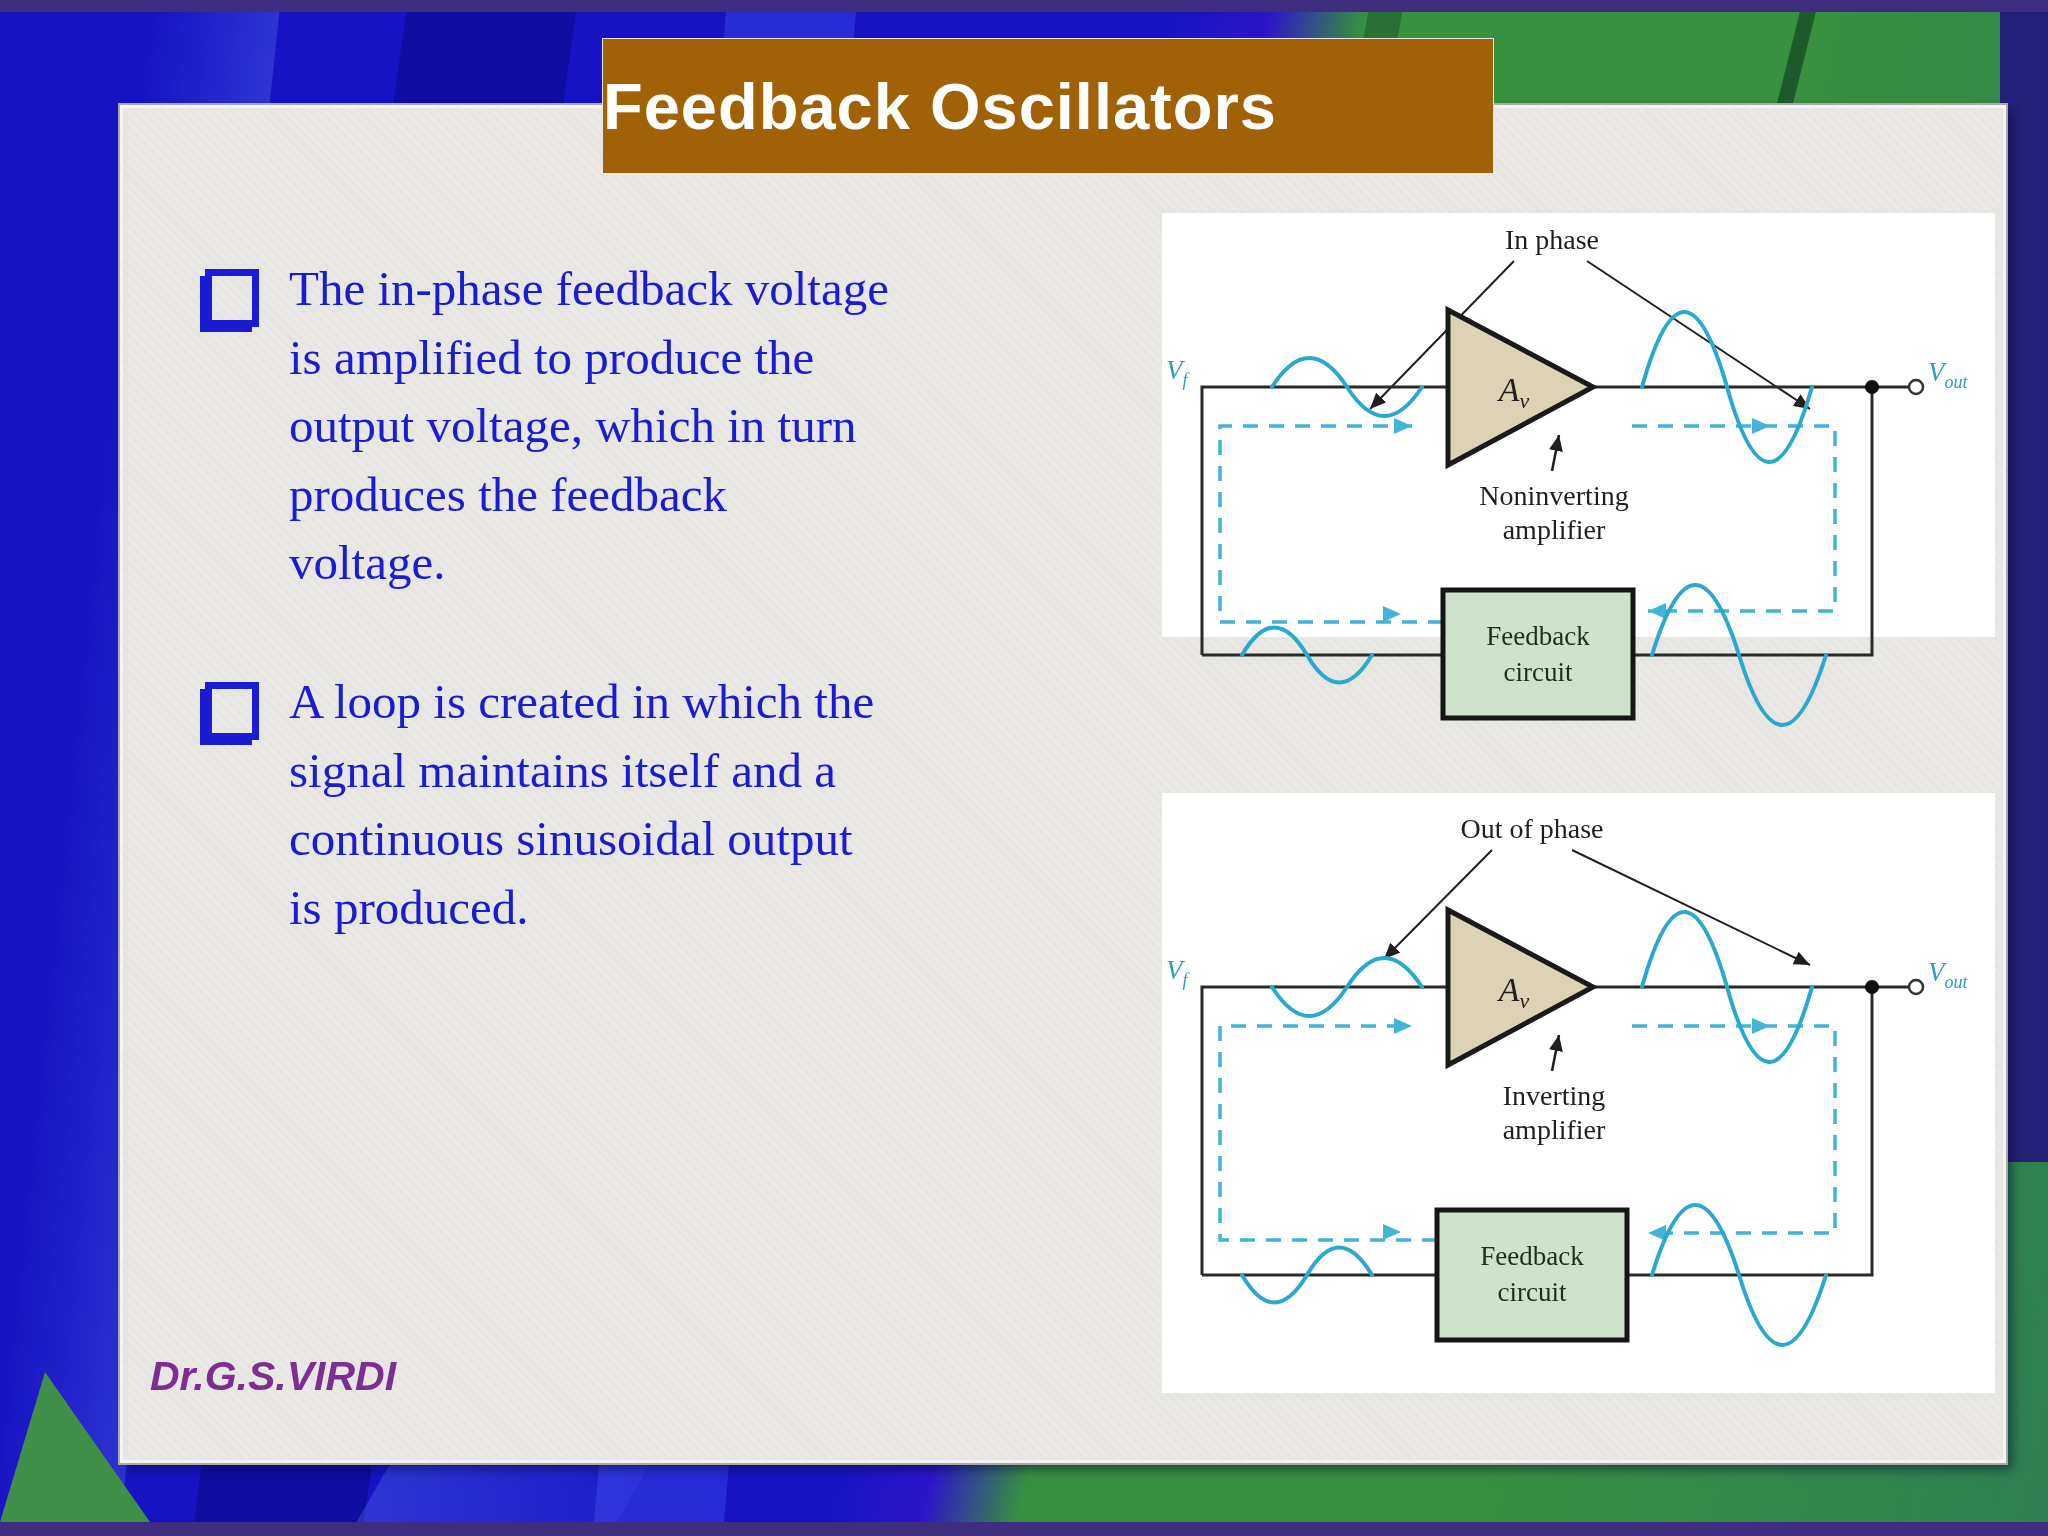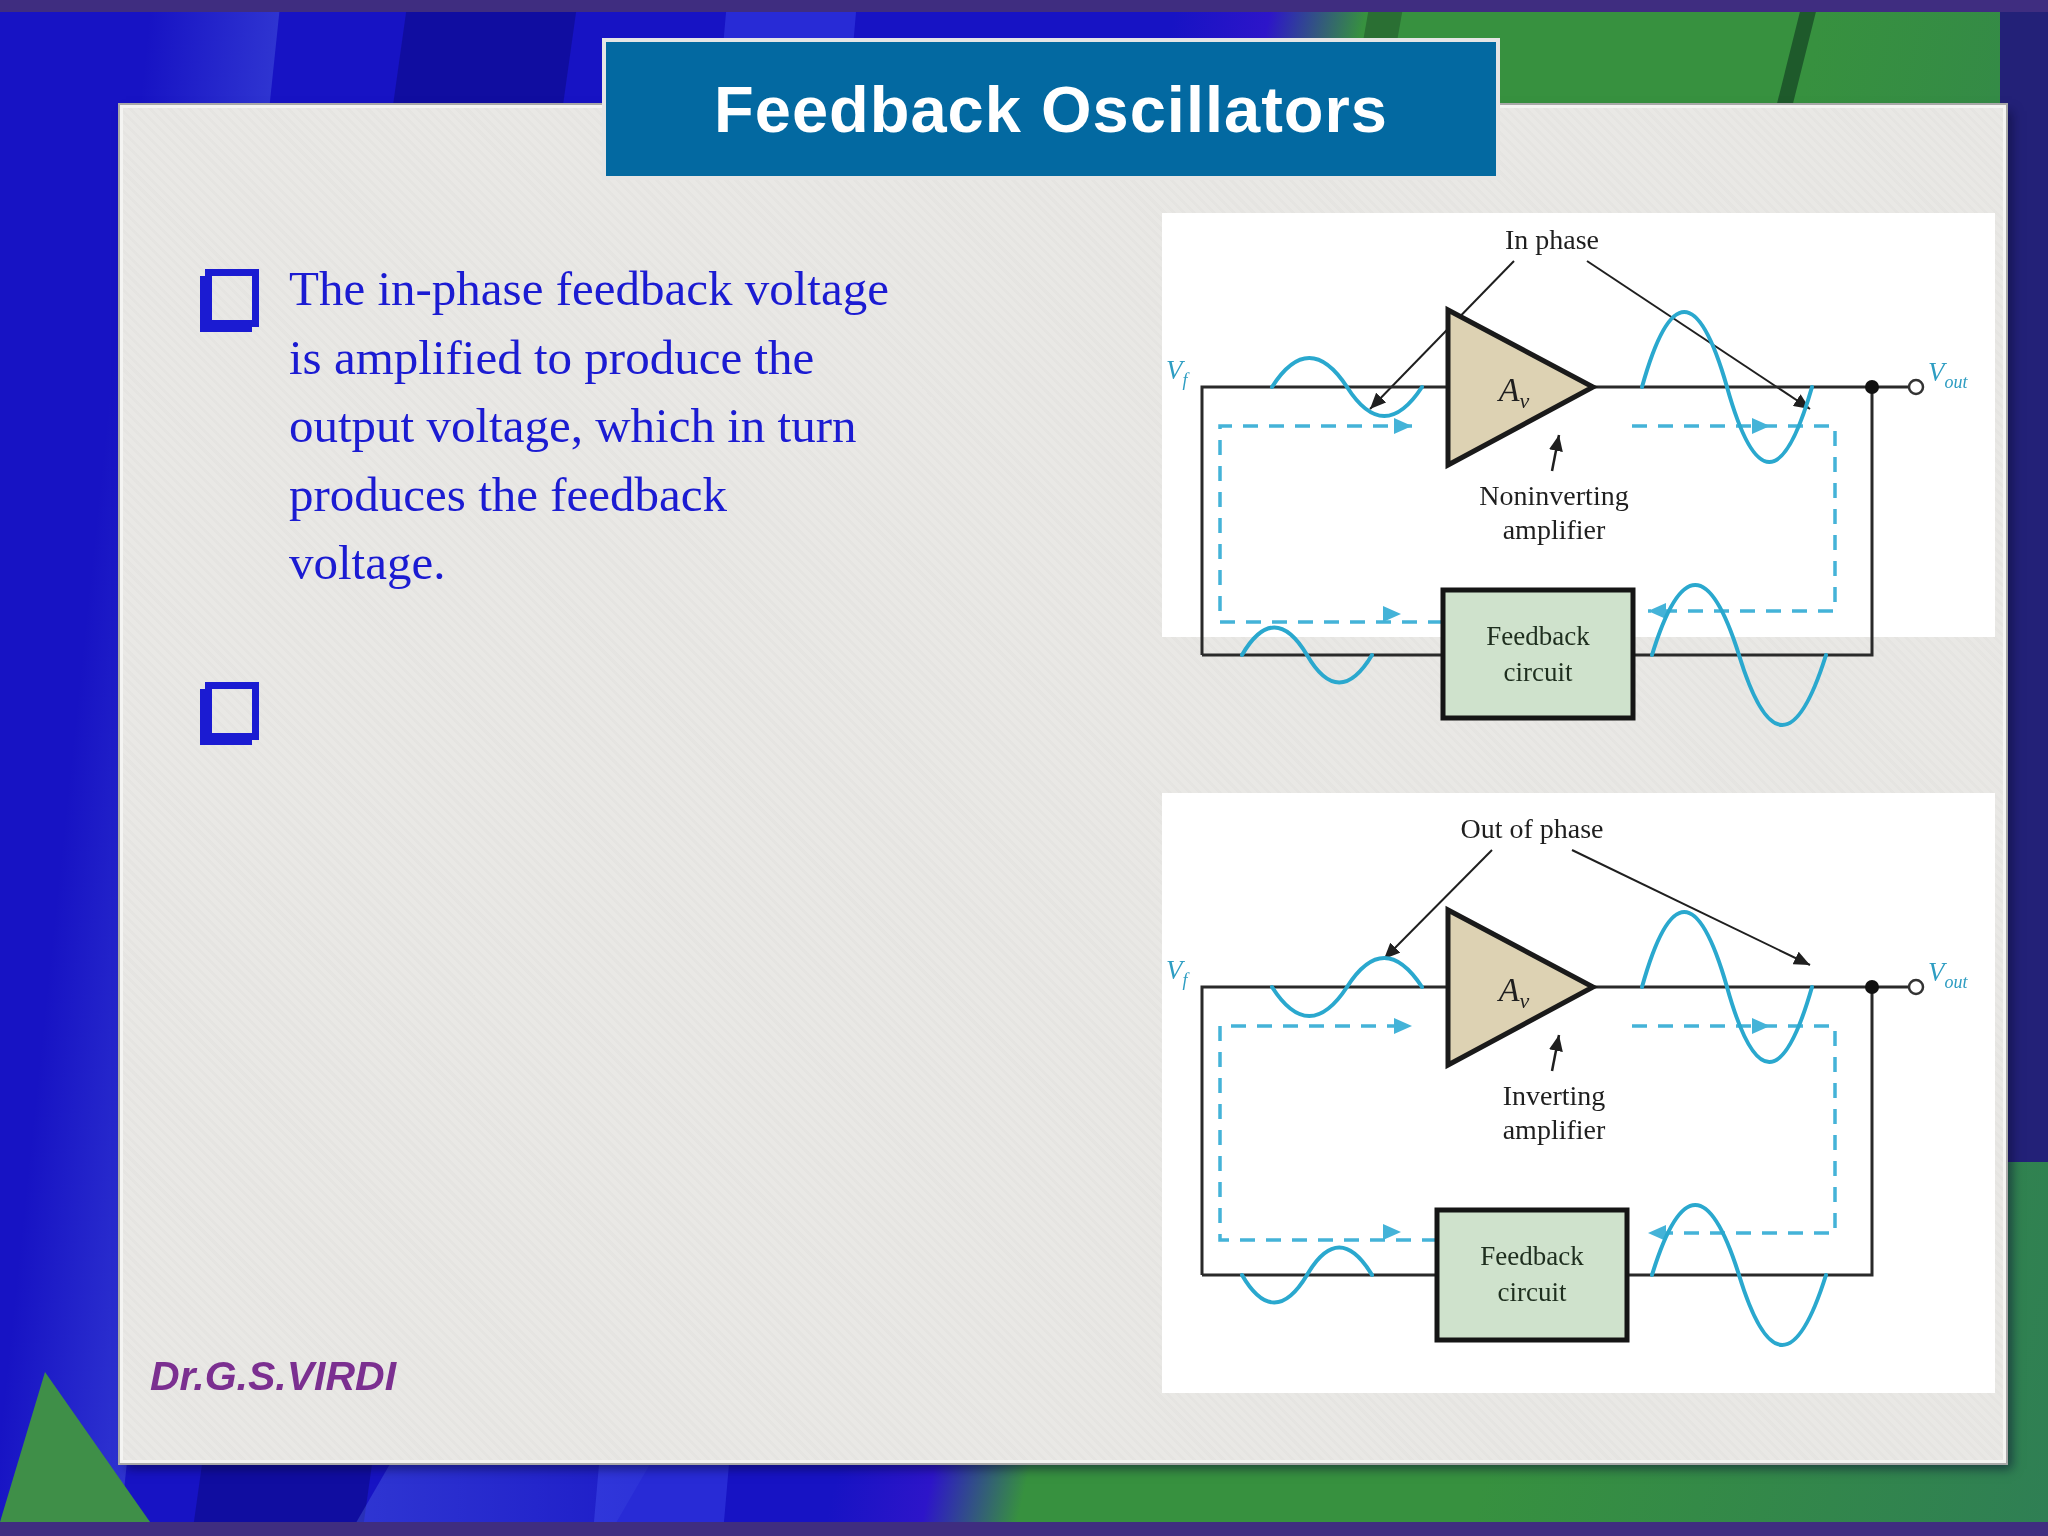--- a/index.html
+++ b/index.html
@@ -15,22 +15,22 @@
   .streak.s4{left:1745px;width:16px;height:440px;background:#1e5a2b;transform:skewX(-14deg);}
   .streak.s5{left:1340px;width:34px;height:320px;background:#2a6f33;transform:skewX(-10deg);}
   .streak.s6{left:2000px;width:48px;height:1150px;background:#232178;}
   .streak.s7{left:0;top:1360px;width:150px;height:150px;background:#3f8f48;clip-path:polygon(0 100%,100% 100%,30% 0);}
   .streak.s8{left:420px;top:1280px;width:260px;height:240px;background:linear-gradient(60deg,rgba(120,160,255,.25),rgba(120,160,255,0));transform:skewX(-30deg);}
   
   .slide{position:absolute;left:120px;top:105px;width:1880px;height:1352px;background:#e9e8e5;
          border:3px solid #f4f4f2;box-shadow:0 0 0 2px #a9a9a9,6px 6px 10px rgba(10,10,50,.55);
          background-image:repeating-linear-gradient(45deg,rgba(0,0,0,.015) 0 3px,transparent 3px 7px);}
   
-  .title-box{position:absolute;left:602px;top:38px;width:890px;height:134px;background:#0369a1;
-             border:4px solid #e5e5e5;display:flex;align-items:center;justify-content:center;}
+  .title-box{position:absolute;left:602px;top:38px;width:890px;height:134px;background:#a16207;
+             border:1px solid #e5e5e5;display:flex;align-items:center;}
   .title-box h1{margin:0;font-size:65px;font-weight:bold;color:#ffffff;letter-spacing:1px;
                 font-family:"Liberation Sans",sans-serif;}
   
   .bullets{position:absolute;left:205px;top:255px;width:1000px;}
   .bullet{display:flex;align-items:flex-start;margin-bottom:70px;}
   .bullet-glyph{flex:0 0 auto;width:40px;height:44px;border:7px solid #1b1bd2;margin:14px 30px 0 0;
                 box-shadow:-6px 6px 0 -1px #1b1bd2;background:transparent;}
   .bullet-text{font-family:"Liberation Serif",serif;font-size:49px;line-height:1.4;color:#1b1bd2;
                white-space:pre-line;}
   
@@ -72,20 +72,24 @@
     <div class="bullet">
       <span class="bullet-glyph"></span>
       <span class="bullet-text">The in-phase feedback voltage
 is amplified to produce the
 output voltage, which in turn
 produces the feedback
 voltage.</span>
     </div>
     <div class="bullet">
       <span class="bullet-glyph"></span>
+      <span class="bullet-text">A loop is created in which the
+signal maintains itself and a
+continuous sinusoidal output
+is produced.</span>
     </div>
   </div>
 
   <div class="footer">Dr.G.S.VIRDI</div>
 
   <div class="diagram d1">
     <svg width="833" height="542" viewBox="0 0 833 542">
       <defs>
         <marker id="m1b" markerUnits="userSpaceOnUse" markerWidth="18" markerHeight="14" refX="16" refY="7" orient="auto">
           <path d="M0,0 L16,7 L0,14 Z" fill="#1f1f1f"></path>

